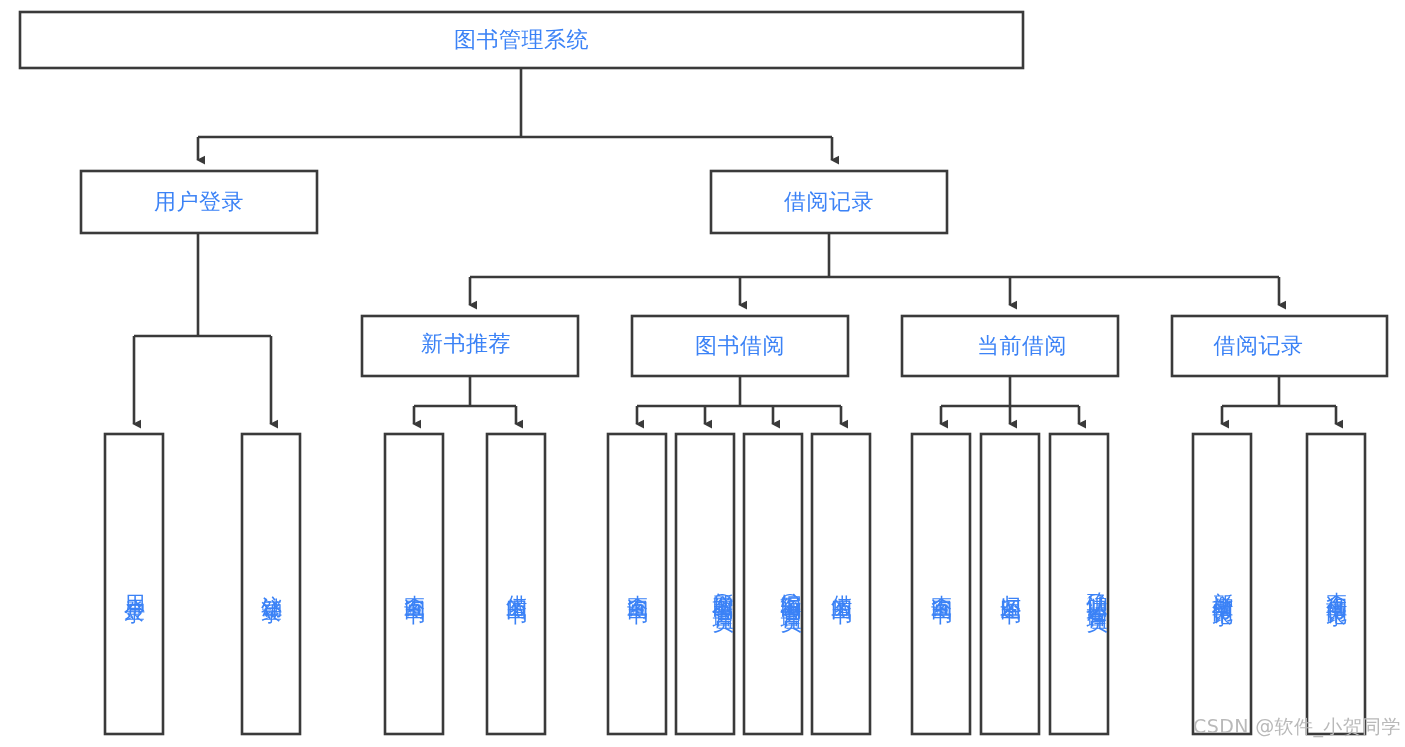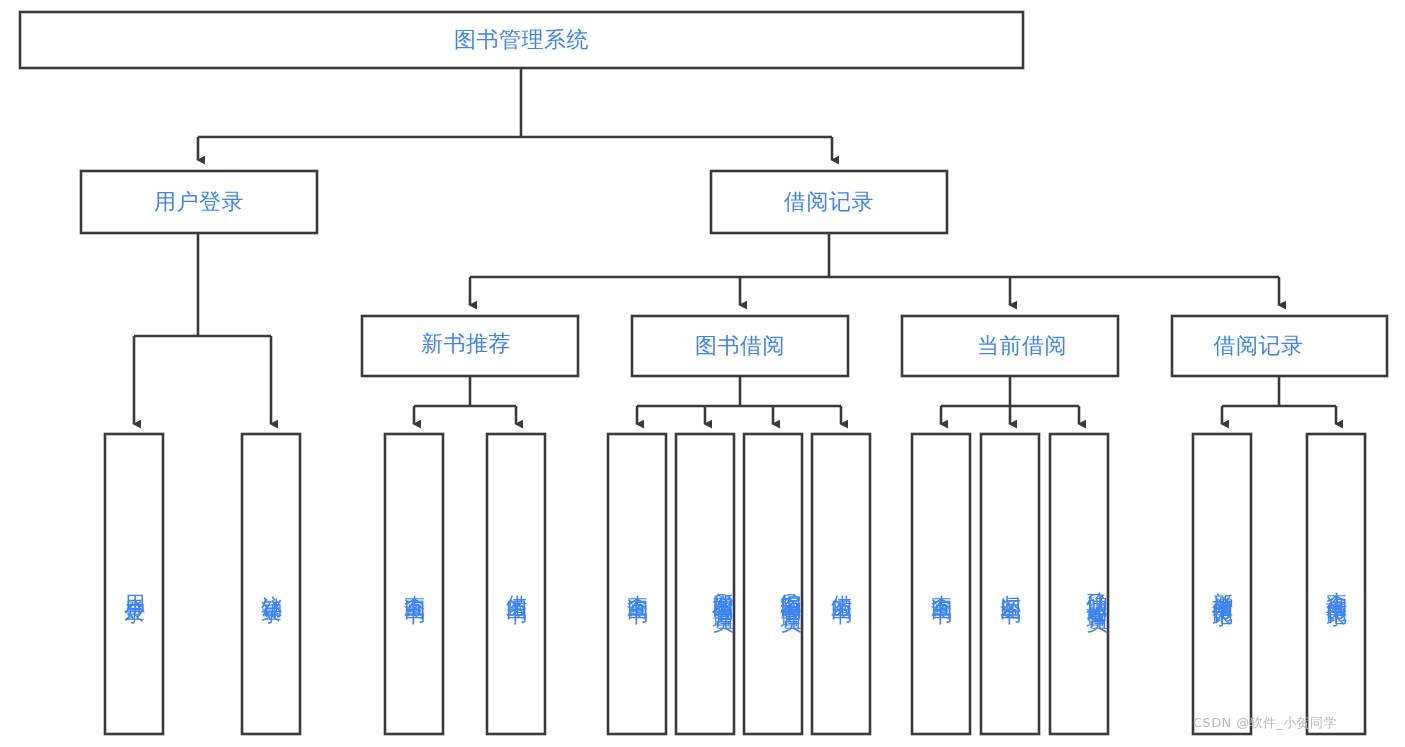--- a/index.html
+++ b/index.html
@@ -40,21 +40,21 @@
   .node-label.vertical {
     writing-mode: vertical-rl;
     text-orientation: upright;
     letter-spacing: 3px;
     font-size: 21px;
   }
   .watermark {
     position: absolute;
     left: 1193px;
     top: 714px;
-    font-size: 13px;
+    font-size: 19px;
     color: #b9b9b9;
     letter-spacing: 0.4px;
     white-space: nowrap;
   }
 </style>
 </head>
 <body>
 
 <div id="canvas">
 

